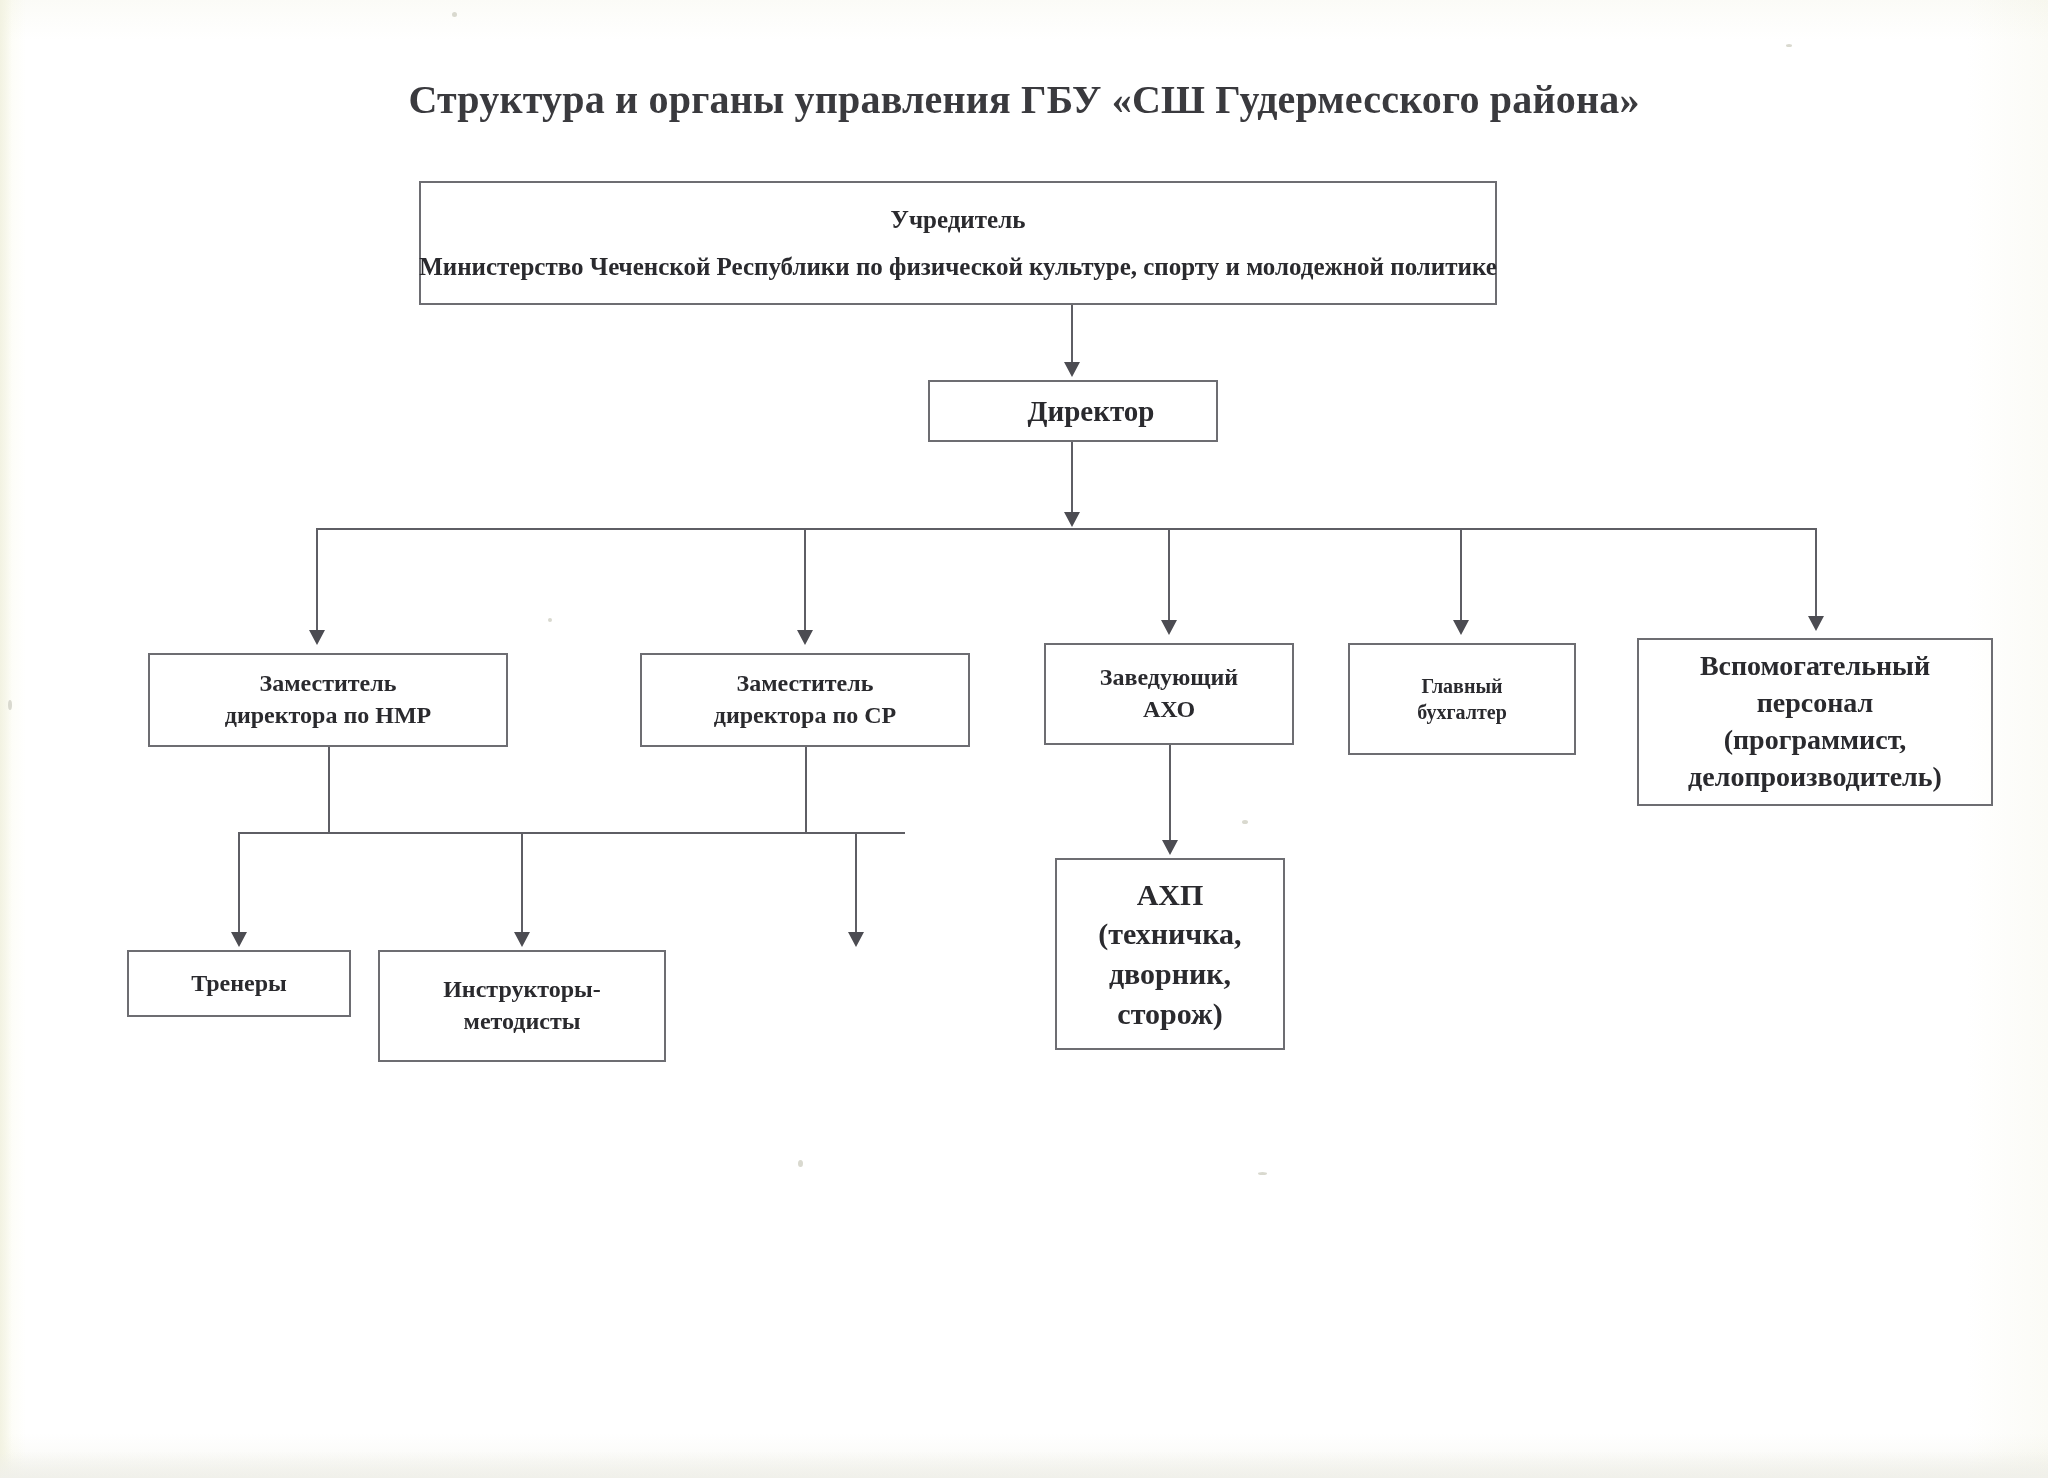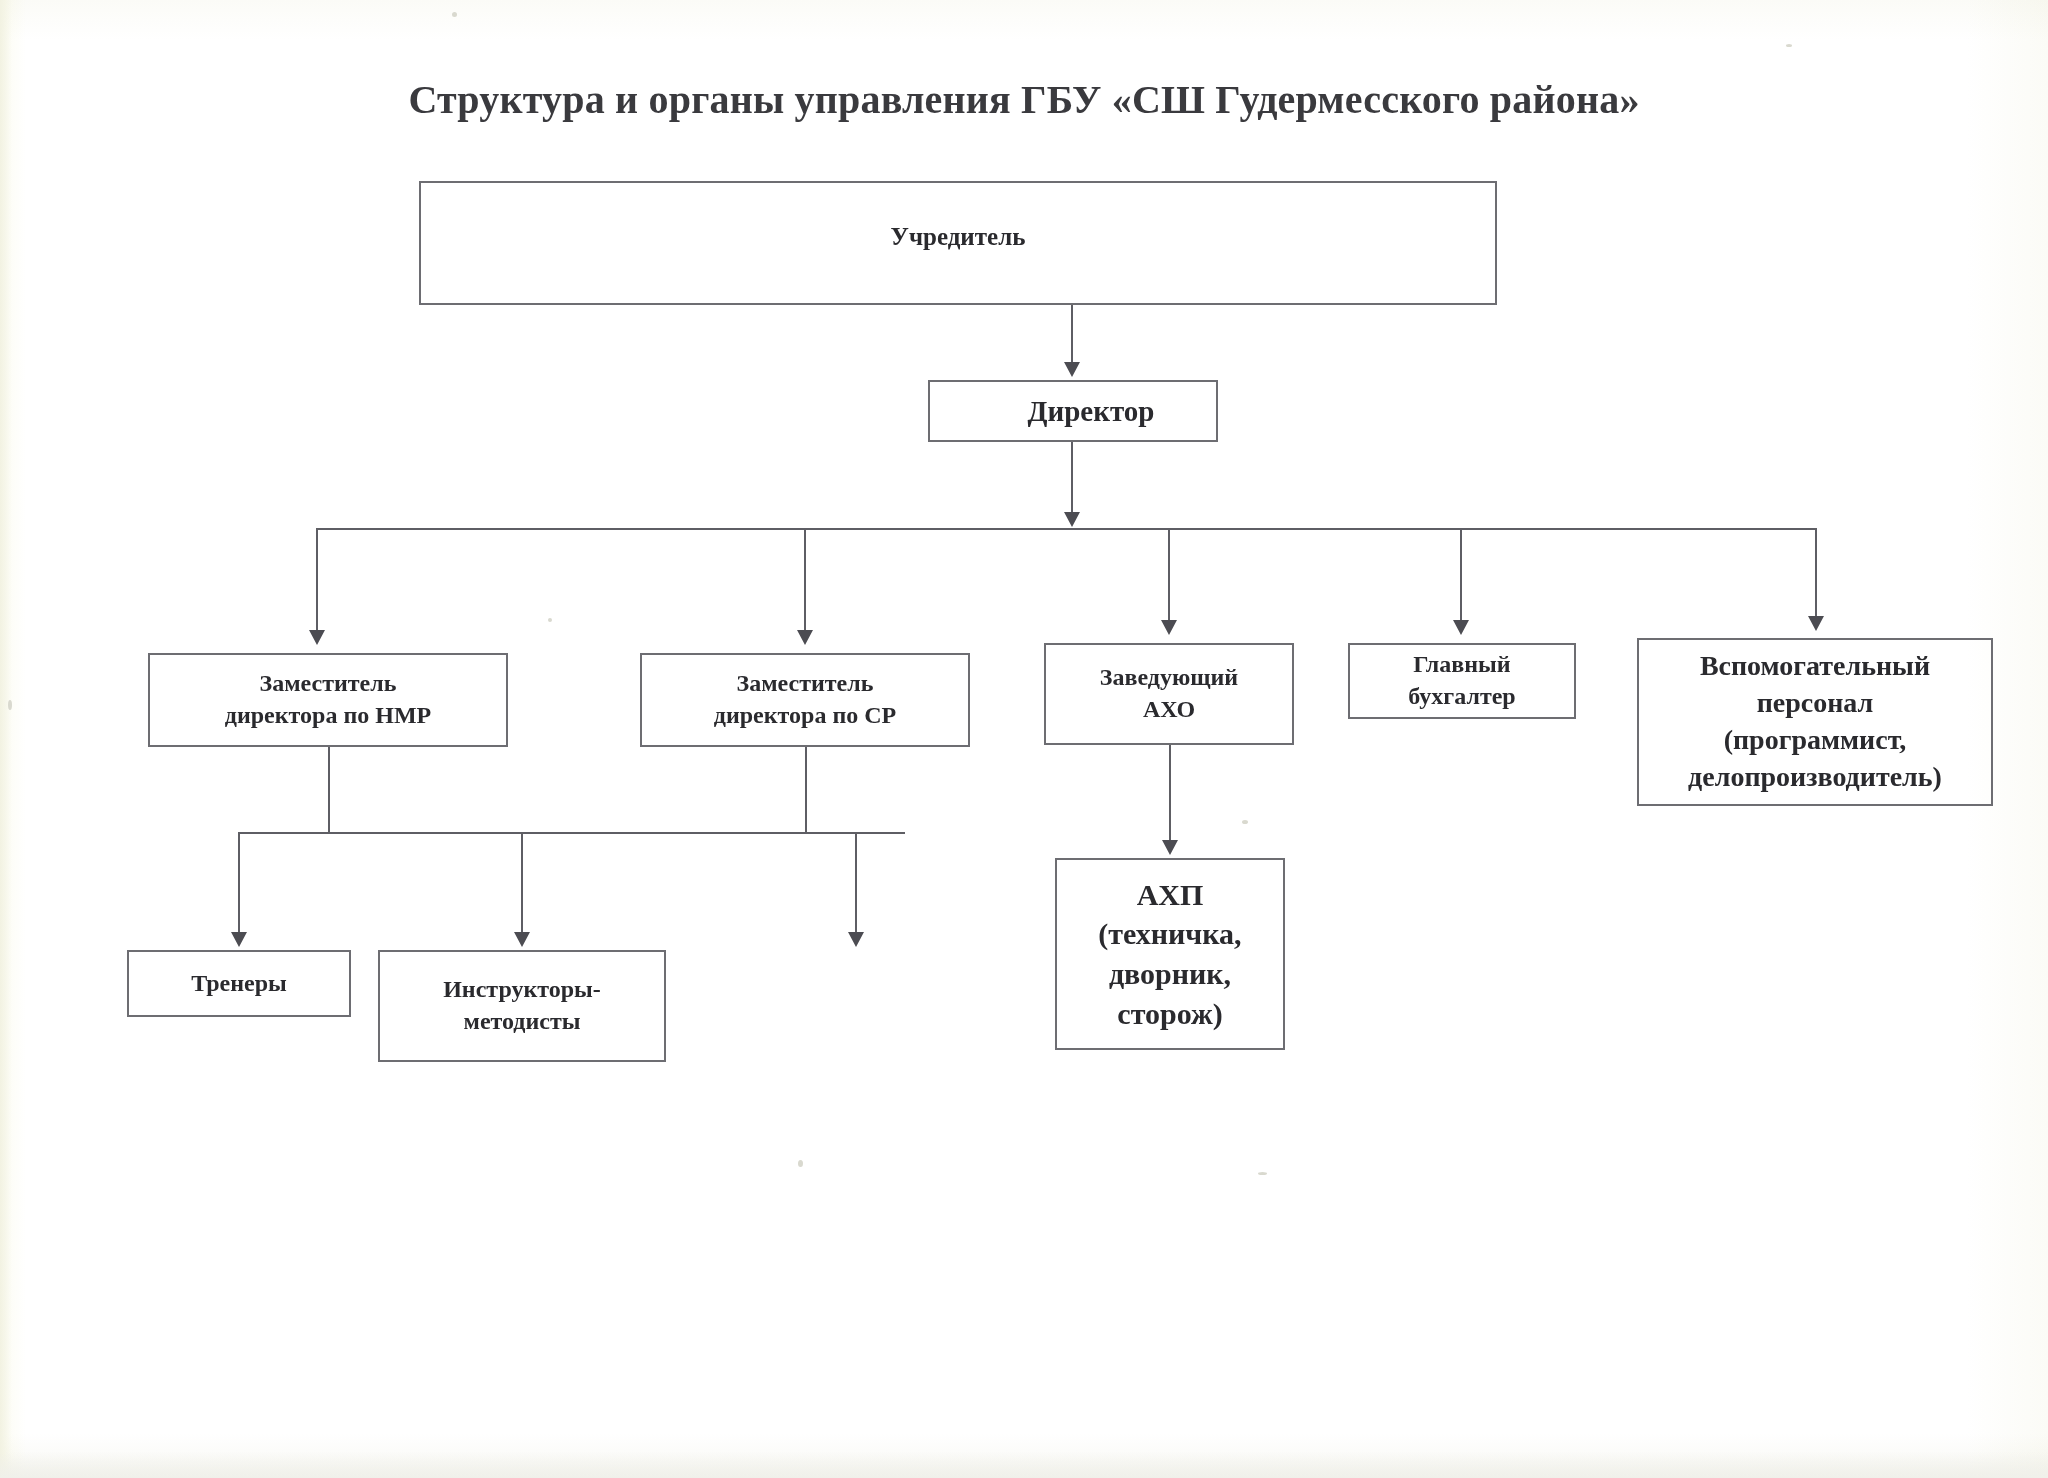--- a/index.html
+++ b/index.html
@@ -76,21 +76,21 @@
   
   #node-founder   { left: 419px;  top: 181px;  width: 1078px; height: 124px; font-size: 25px; }
   #node-founder .l1 { margin-bottom: 14px; }
   #node-founder .l2 { font-size: 25px; }
 
   #node-director  { left: 928px;  top: 380px;  width: 290px; height: 62px;  font-size: 29px; padding-left: 36px; }
 
   #node-deputy-nmr { left: 148px;  top: 653px;  width: 360px; height: 94px;  font-size: 24px; }
   #node-deputy-sr  { left: 640px;  top: 653px;  width: 330px; height: 94px;  font-size: 24px; }
   #node-aho        { left: 1044px; top: 643px;  width: 250px; height: 102px; font-size: 24px; }
-  #node-accountant { left: 1348px; top: 643px;  width: 228px; height: 76px; font-size: 24px; }
+  #node-accountant { left: 1348px; top: 643px;  width: 228px; height: 112px; font-size: 20px; }
   #node-support    { left: 1637px; top: 638px;  width: 356px; height: 168px; font-size: 28px; }
 
   #node-trainers     { left: 127px; top: 950px;  width: 224px; height: 67px;  font-size: 24px; }
   #node-instructors  { left: 378px; top: 950px;  width: 288px; height: 112px; font-size: 24px; }
   #node-students     { left: 713px; top: 950px;  width: 288px; height: 112px; font-size: 24px; }
   #node-ahp          { left: 1055px; top: 858px; width: 230px; height: 192px; font-size: 30px; }
 
   
   .conn {
     position: absolute;
@@ -164,20 +164,21 @@
   <div class="arrow" style="left:514px; top:932px;"></div>
 
   <div class="conn v" style="left:855px; top:832px; height:104px;"></div>
   <div class="arrow" style="left:848px; top:932px;"></div>
 
   <div class="conn v" style="left:1169px; top:745px; height:98px;"></div>
   <div class="arrow" style="left:1162px; top:840px;"></div>
 
   <div class="node" id="node-founder">
     <span class="line l1">Учредитель</span>
+    <span class="line l2">Министерство Чеченской Республики по физической культуре, спорту и молодежной политике</span>
   </div>
 
   <div class="node" id="node-director">
     <span class="line">Директор</span>
   </div>
 
   <div class="node" id="node-deputy-nmr">
     <span class="line">Заместитель</span>
     <span class="line">директора по НМР</span>
   </div>

